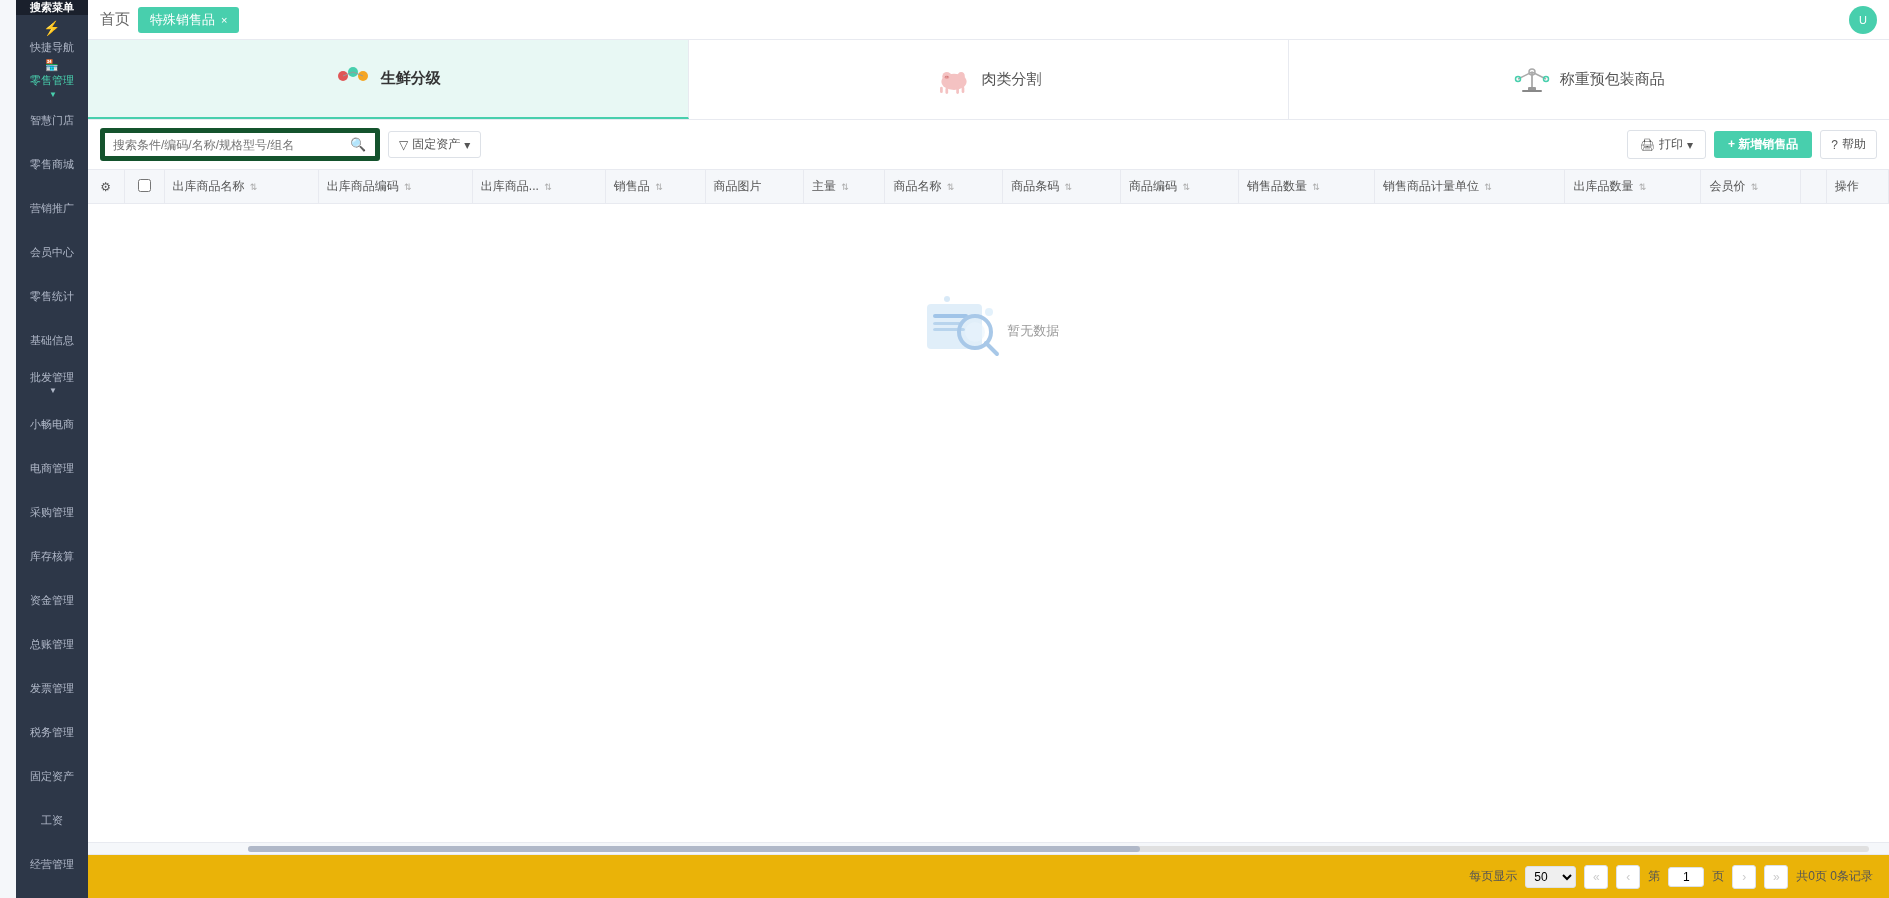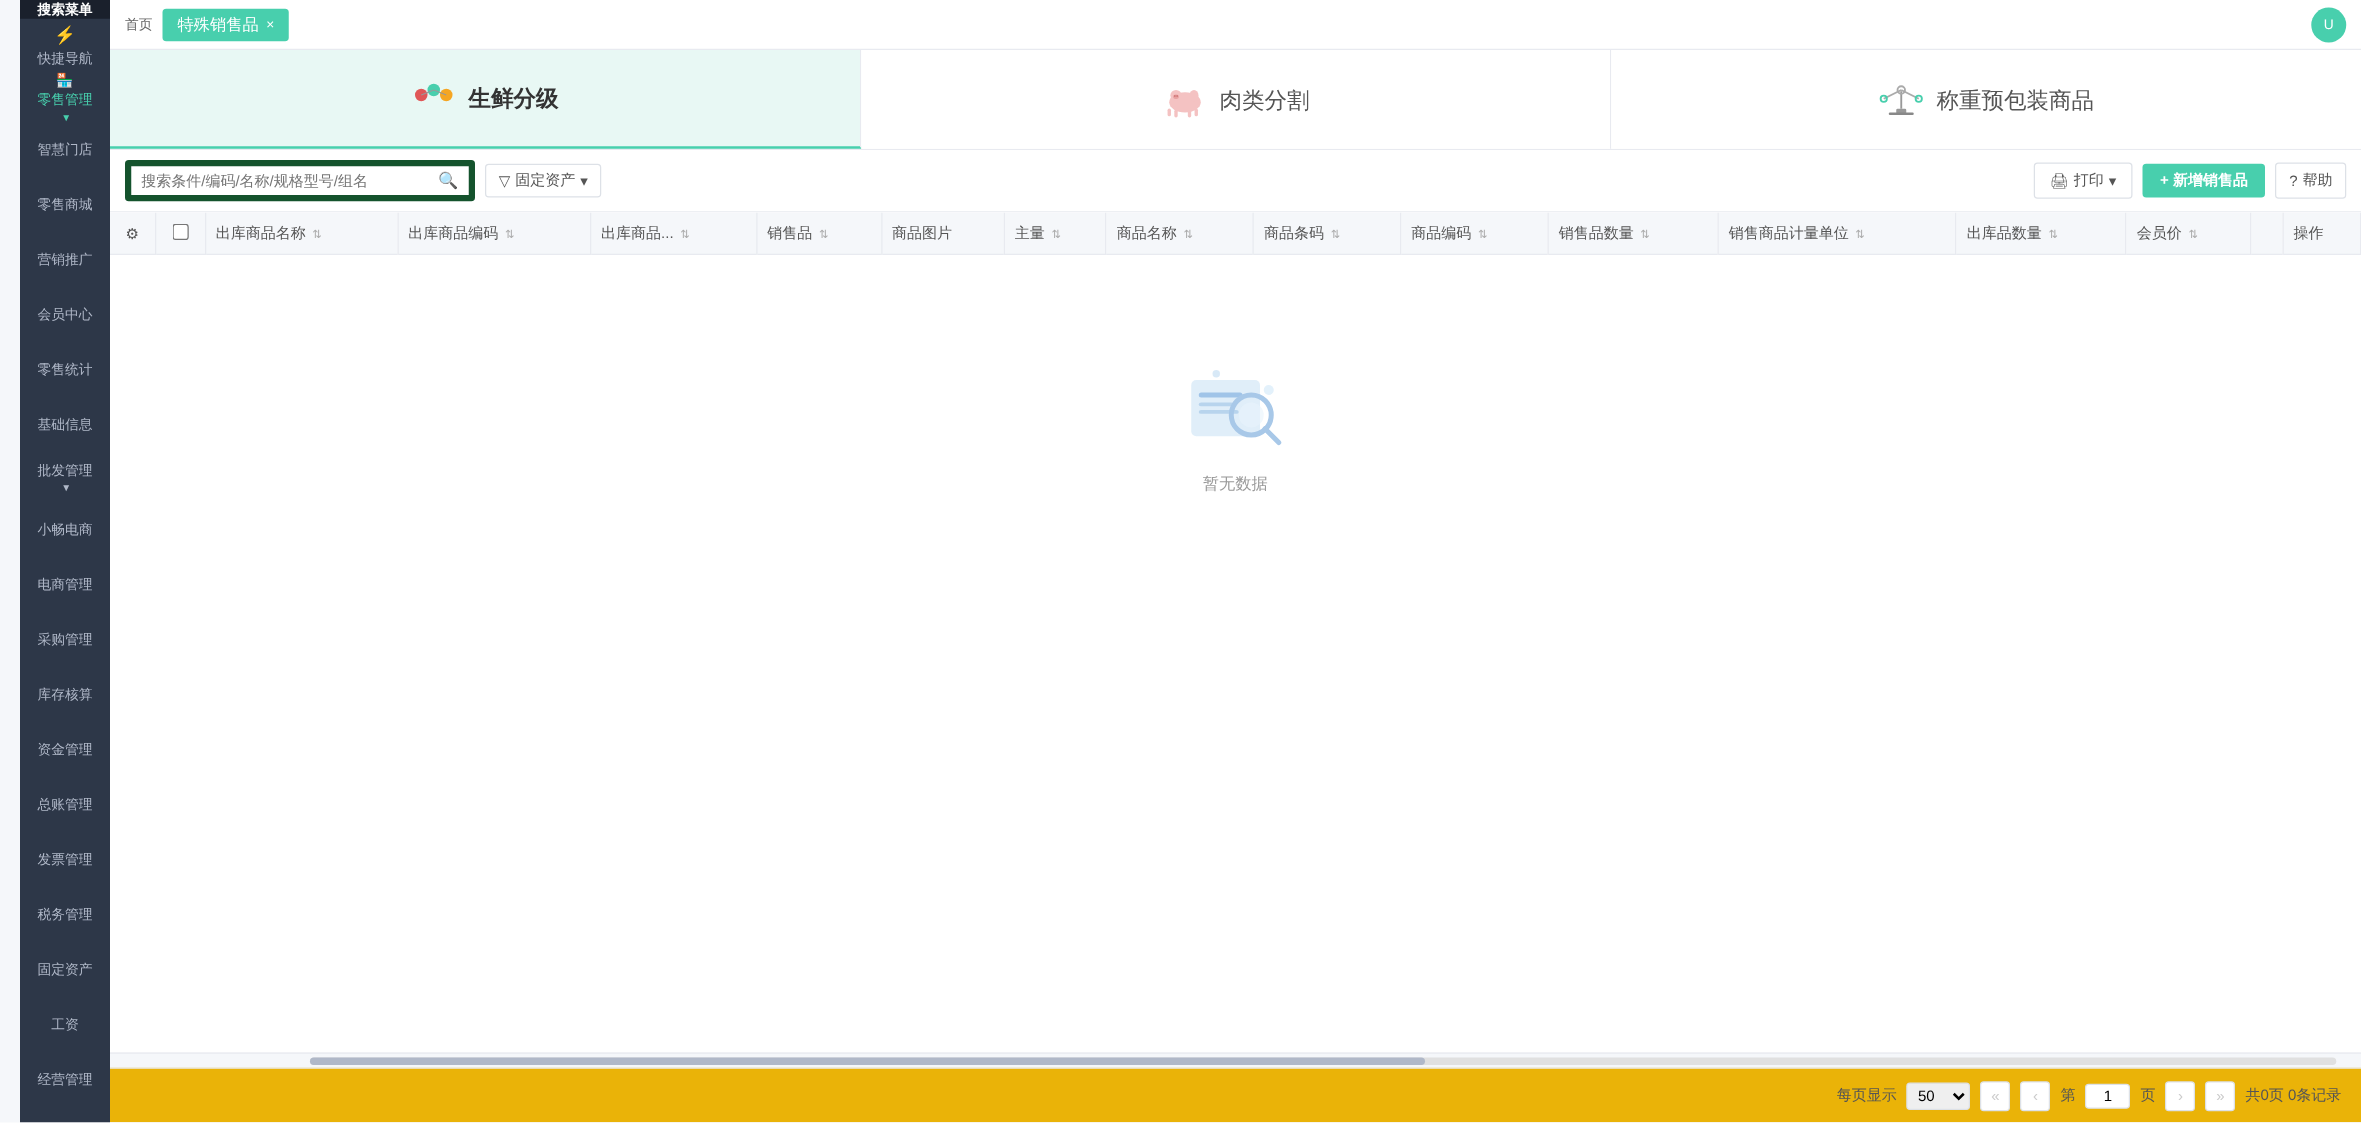--- a/index.html
+++ b/index.html
@@ -76,21 +76,21 @@
       height: 40px;
       background: #fff;
       border-bottom: 1px solid #e8eaf0;
       display: flex;
       align-items: center;
       padding: 0 12px;
       gap: 8px;
     }
     .top-bar-home {
       color: #666;
-      font-size: 11px;
+      font-size: 15px;
       cursor: pointer;
     }
     .top-bar-tab {
       background: #48cfad;
       color: #fff;
       padding: 4px 12px;
       border-radius: 3px;
       font-size: 13px;
       display: flex;
       align-items: center;
@@ -135,21 +135,21 @@
       align-items: stretch;
     }
     .cat-tab {
       flex: 1;
       display: flex;
       align-items: center;
       justify-content: center;
       gap: 10px;
       cursor: pointer;
       border-right: 1px solid #e8eaf0;
-      font-size: 18px;
+      font-size: 15px;
       color: #555;
       background: #fff;
       transition: background 0.2s;
     }
     .cat-tab:last-child { border-right: none; }
     .cat-tab.active {
       background: #e8f8f4;
       border-bottom: 2px solid #48cfad;
       color: #333;
       font-weight: bold;
@@ -274,21 +274,20 @@
       white-space: nowrap;
       user-select: none;
     }
     thead th .sort-icons { font-size: 9px; color: #aaa; margin-left: 2px; }
     .th-checkbox { width: 40px; text-align: center; }
     .th-settings { width: 36px; text-align: center; }
 
     
     .empty-state {
       display: flex;
-      flex-direction: column;
       align-items: center;
       justify-content: center;
       padding: 80px 0;
     }
     .empty-icon {
       width: 90px;
       height: 80px;
       position: relative;
       margin-bottom: 14px;
     }

